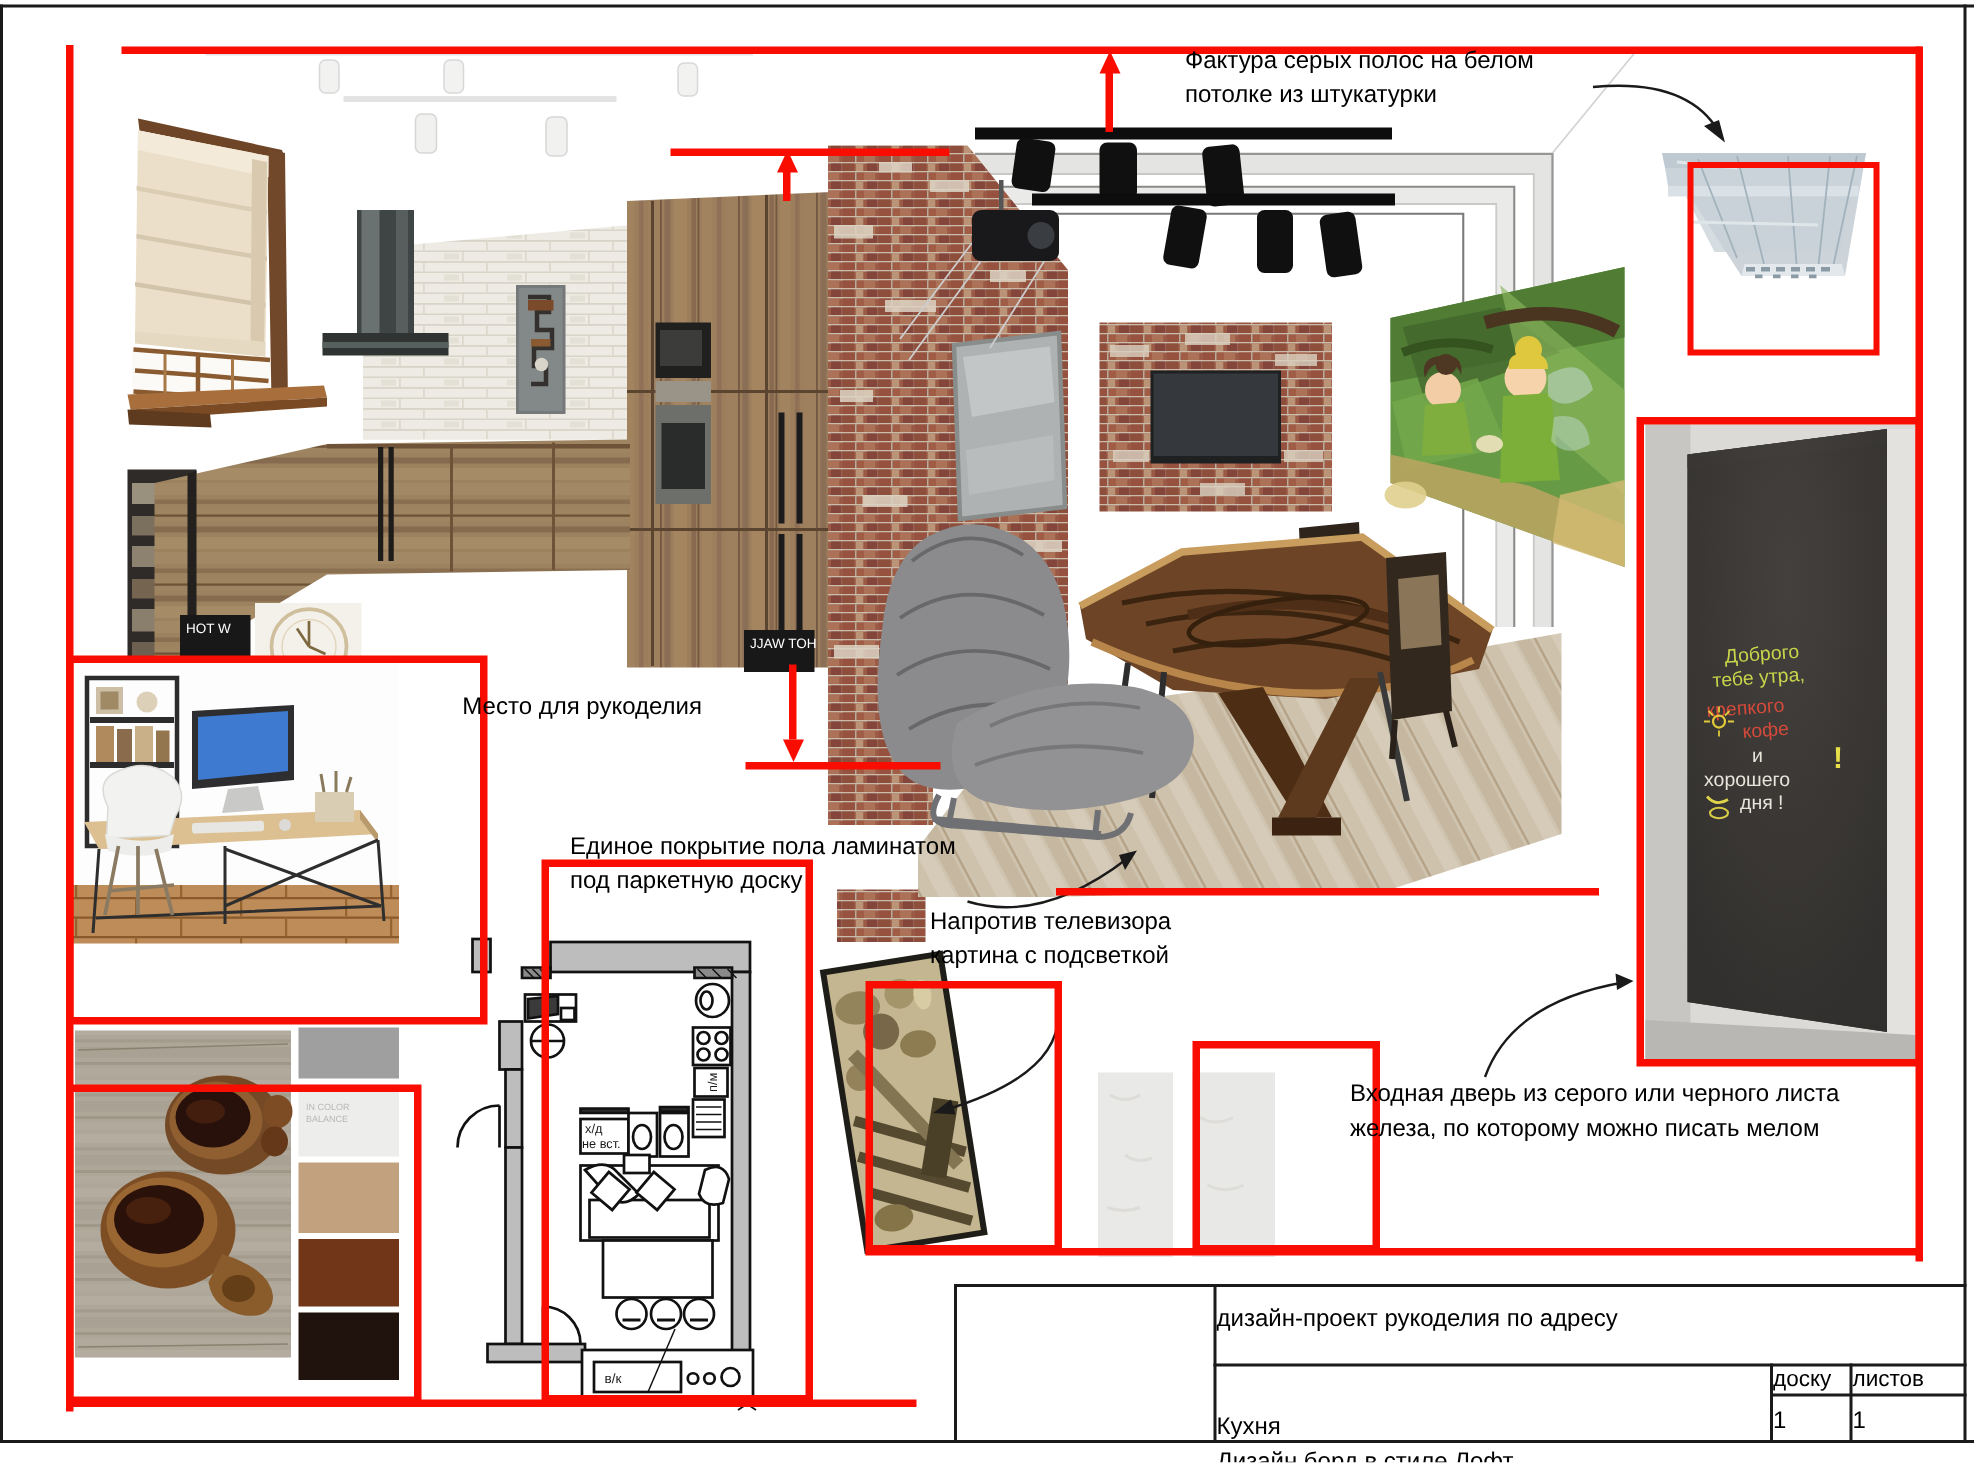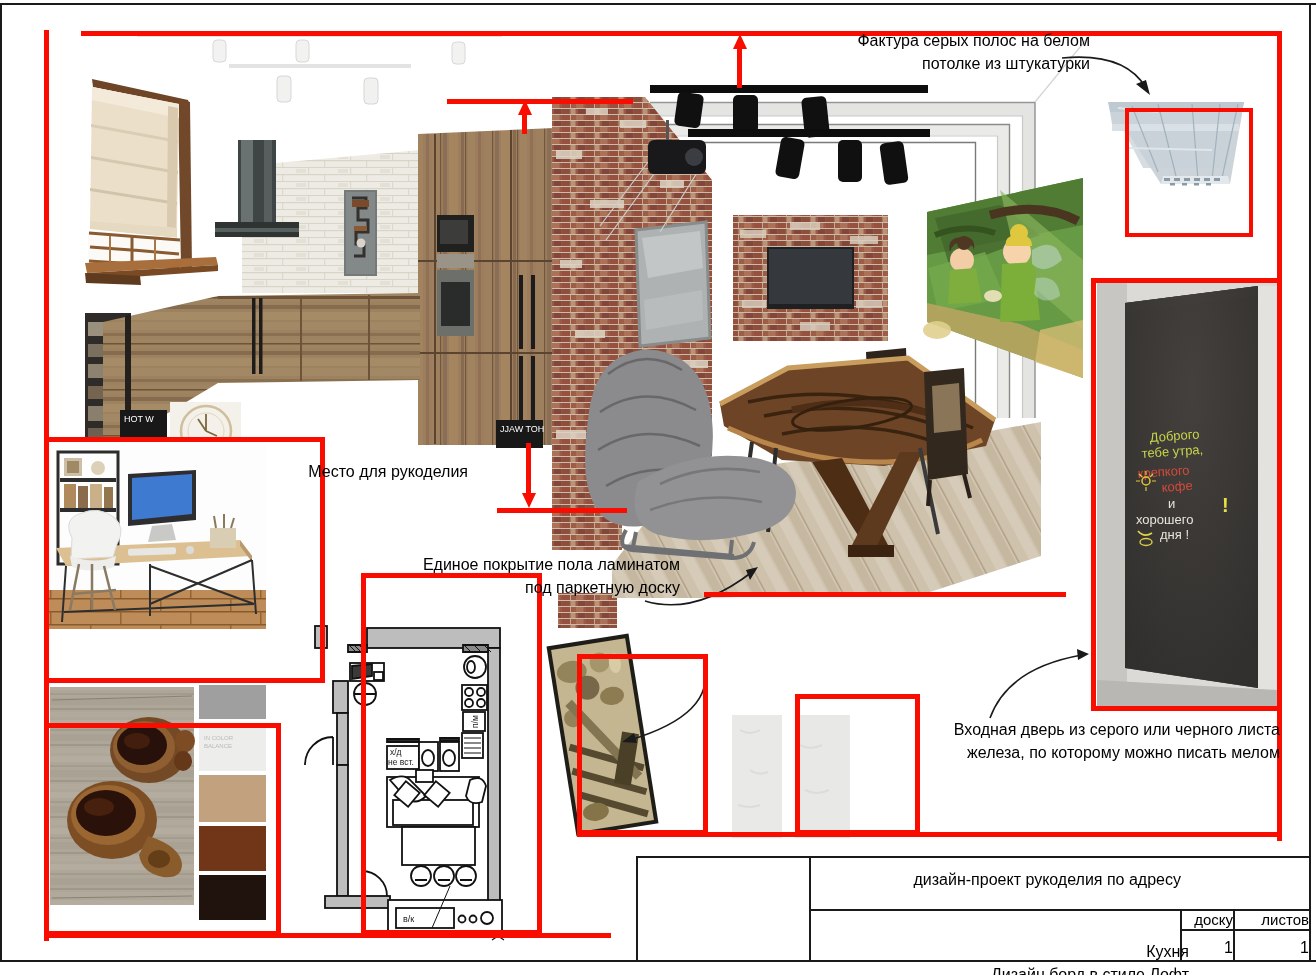--- a/index.html
+++ b/index.html
@@ -1,21 +1,21 @@
 <!DOCTYPE html>
 <html><head>
 <meta charset="utf-8">
 <style>
 html,body{margin:0;padding:0;background:#fff;}
 #page{position:relative;width:1316px;height:975px;background:#fff;overflow:hidden;
  font-family:"Liberation Sans",sans-serif;color:#000;}
 .abs{position:absolute;}
 .red{position:absolute;background:#f90d00;}
 .redbox{position:absolute;border:5px solid #f90d00;}
-.txt{position:absolute;font-size:16px;line-height:23px;text-align:right;color:#000;}
+.txt{position:absolute;font-size:16px;line-height:23px;text-align:left;color:#000;}
 .bl{position:absolute;background:#1a1a1a;}
 </style>
 </head>
 <body>
 <div id="page">
 <svg class="abs" style="left:0;top:0" width="1316" height="975" viewBox="0 0 1316 975">
 <defs>
 <pattern id="brick" width="24" height="12" patternUnits="userSpaceOnUse">
  <rect width="24" height="12" fill="#9a5a46"></rect>
  <rect x="0" y="0" width="24" height="1" fill="#c9bcab"></rect>
@@ -527,20 +527,21 @@
 <div class="red" style="left:704px;top:592px;width:362px;height:5px"></div>
 <div class="red" style="left:737px;top:47px;width:5px;height:41px"></div>
 <div class="abs" style="left:733px;top:34px;width:0;height:0;border-left:7px solid transparent;border-right:7px solid transparent;border-bottom:15px solid #f90d00"></div>
 <div class="red" style="left:522px;top:113px;width:5px;height:21px"></div>
 <div class="abs" style="left:518px;top:100px;width:0;height:0;border-left:7px solid transparent;border-right:7px solid transparent;border-bottom:15px solid #f90d00"></div>
 <div class="red" style="left:526px;top:443px;width:5px;height:50px"></div>
 <div class="abs" style="left:522px;top:493px;width:0;height:0;border-left:7px solid transparent;border-right:7px solid transparent;border-top:15px solid #f90d00"></div>
 <div class="txt" style="left:790px;top:29px;width:300px">Фактура серых полос на белом<br>потолке из штукатурки</div>
 <div class="txt" style="left:248px;top:460px;width:220px;text-align:right">Место для рукоделия</div>
 <div class="txt" style="left:380px;top:553px;width:300px">Единое покрытие пола ламинатом<br>под паркетную доску</div>
+<div class="txt" style="left:620px;top:603px;width:200px">Напротив телевизора<br>картина с подсветкой</div>
 <div class="txt" style="left:900px;top:718px;width:380px">Входная дверь из серого или черного листа<br>железа, по которому можно писать мелом</div>
 <div class="bl" style="left:0px;top:3px;width:1316px;height:2px"></div>
 <div class="bl" style="left:0px;top:960px;width:1316px;height:2px"></div>
 <div class="bl" style="left:1309px;top:3px;width:2px;height:959px"></div>
 <div class="bl" style="left:0px;top:3px;width:2px;height:959px"></div>
 <div class="bl" style="left:636px;top:856px;width:675px;height:2px"></div>
 <div class="bl" style="left:636px;top:856px;width:2px;height:106px"></div>
 <div class="bl" style="left:809px;top:856px;width:2px;height:106px"></div>
 <div class="bl" style="left:809px;top:909px;width:502px;height:2px"></div>
 <div class="bl" style="left:1180px;top:909px;width:2px;height:53px"></div>

